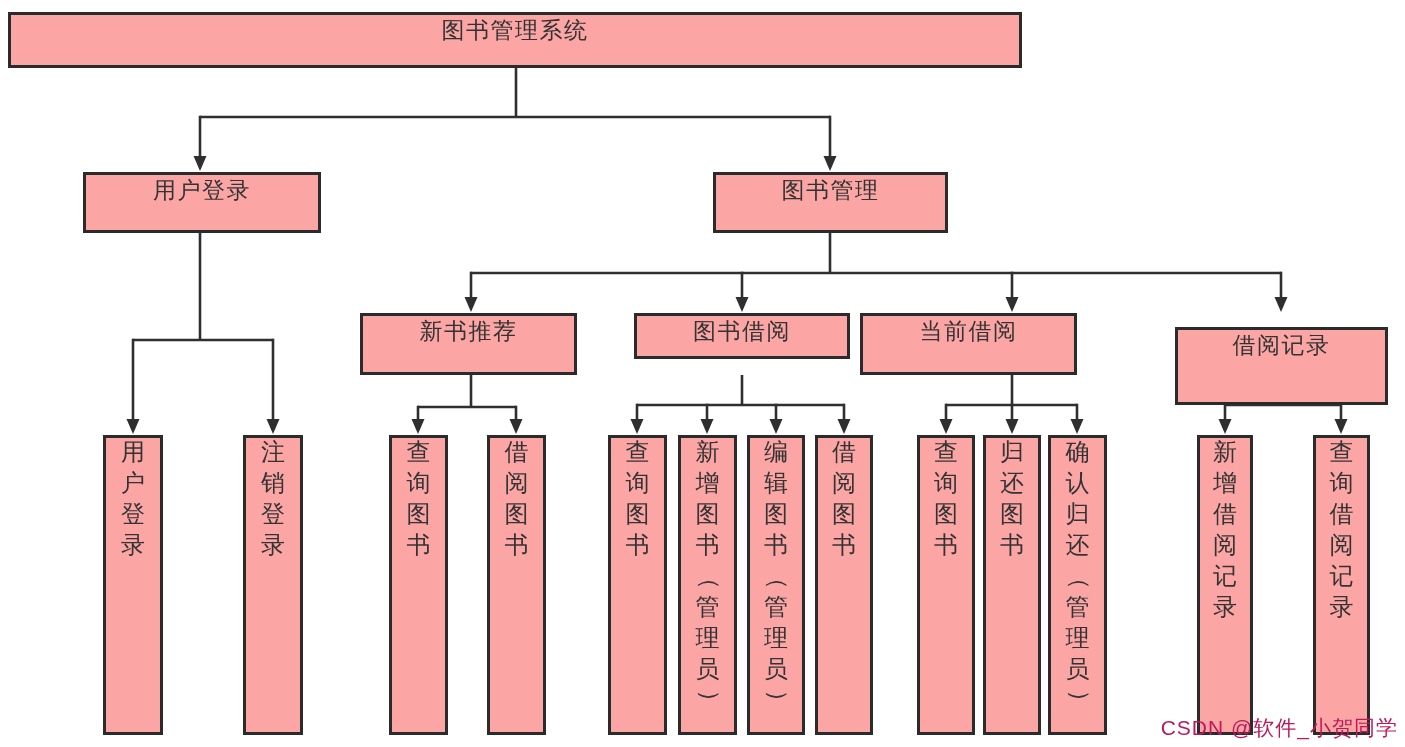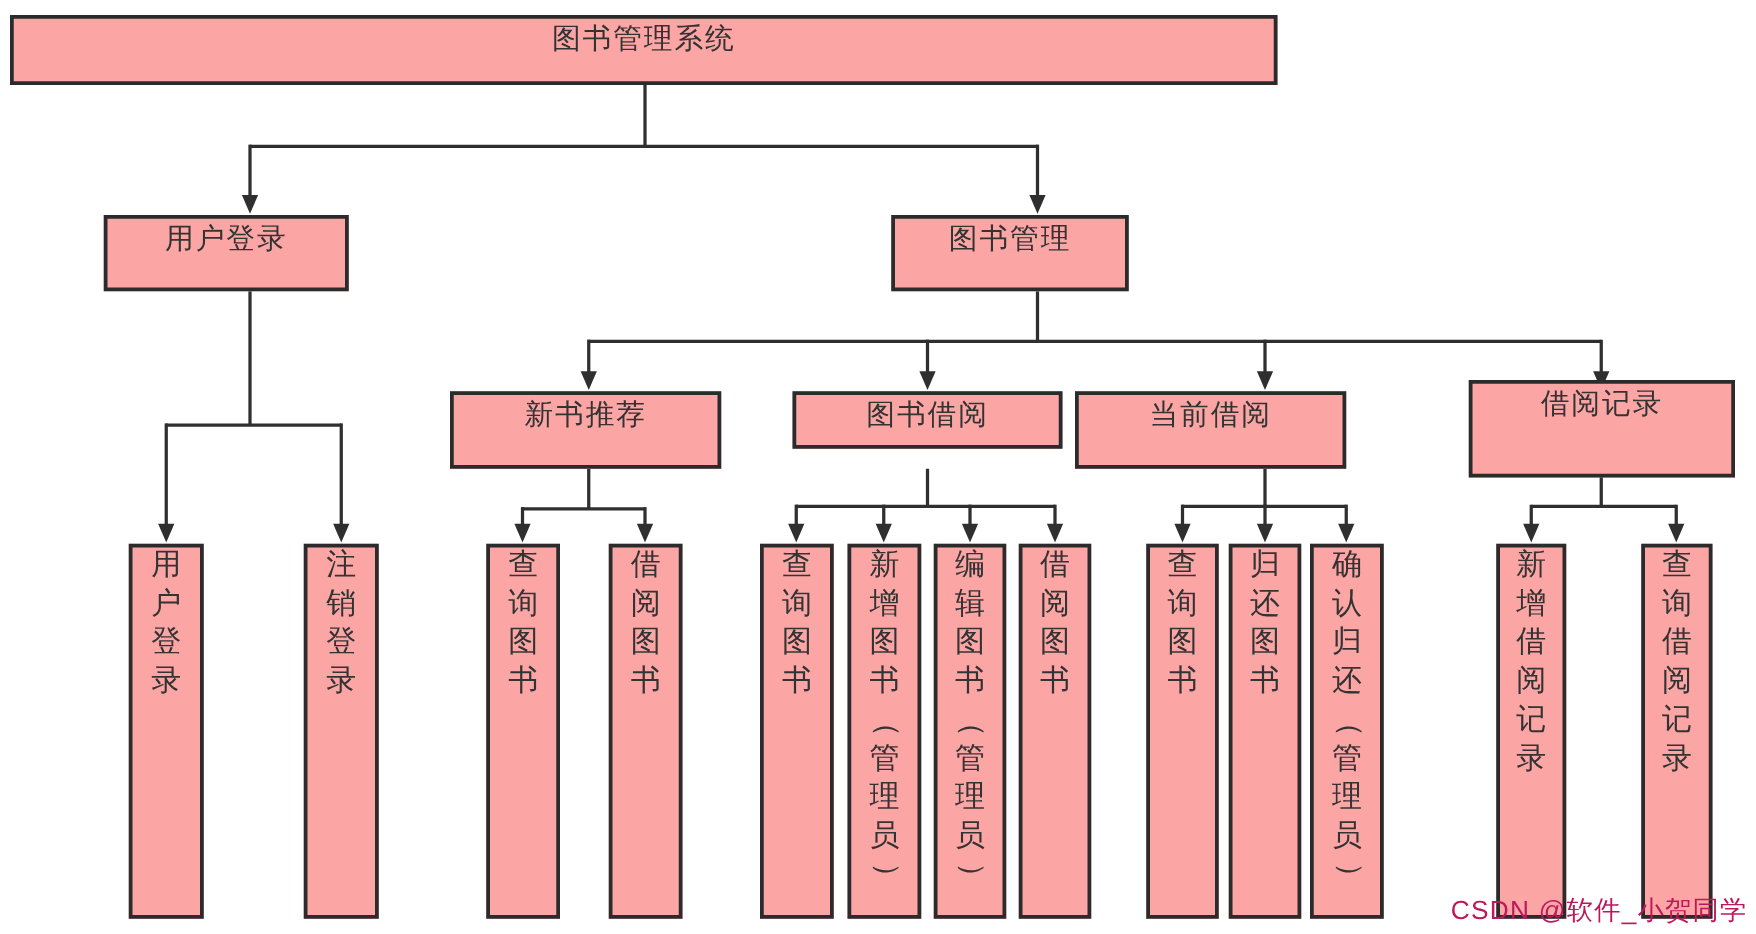--- a/index.html
+++ b/index.html
@@ -89,40 +89,40 @@
       <line x1="1225" y1="405" x2="1341" y2="405" stroke="#2f2f2f" stroke-width="2.6"></line>
       <line x1="1225" y1="403.7" x2="1225" y2="423" stroke="#2f2f2f" stroke-width="2.6"></line>
       <polygon points="1218.5,419 1231.5,419 1225,434" fill="#2f2f2f"></polygon>
       <line x1="1341" y1="403.7" x2="1341" y2="423" stroke="#2f2f2f" stroke-width="2.6"></line>
       <polygon points="1334.5,419 1347.5,419 1341,434" fill="#2f2f2f"></polygon>
     </svg>
   <div id="nodes">
       <div class="node hbox" style="left: 8px; top: 12px; width: 1014px; height: 56px;">
         <span>图书管理系统</span>
       </div>
-      <div class="node hbox" style="left: 83px; top: 172px; width: 196px; height: 61px;">
+      <div class="node hbox" style="left: 83px; top: 172px; width: 238px; height: 61px;">
         <span>用户登录</span>
       </div>
       <div class="node vbox" style="left: 103px; top: 435px; width: 60px; height: 300px;">
         <div class="vcol">
           <span class="vchar">用</span>
           <span class="vchar">户</span>
           <span class="vchar">登</span>
           <span class="vchar">录</span>
         </div>
       </div>
       <div class="node vbox" style="left: 243px; top: 435px; width: 60px; height: 300px;">
         <div class="vcol">
           <span class="vchar">注</span>
           <span class="vchar">销</span>
           <span class="vchar">登</span>
           <span class="vchar">录</span>
         </div>
       </div>
-      <div class="node hbox" style="left: 713px; top: 172px; width: 190px; height: 61px;">
+      <div class="node hbox" style="left: 713px; top: 172px; width: 235px; height: 61px;">
         <span>图书管理</span>
       </div>
       <div class="node hbox" style="left: 360px; top: 313px; width: 217px; height: 62px;">
         <span>新书推荐</span>
       </div>
       <div class="node vbox" style="left: 389px; top: 435px; width: 59px; height: 300px;">
         <div class="vcol">
           <span class="vchar">查</span>
           <span class="vchar">询</span>
           <span class="vchar">图</span>
@@ -207,21 +207,21 @@
           <span class="vchar">认</span>
           <span class="vchar">归</span>
           <span class="vchar">还</span>
           <span class="vchar rot">（</span>
           <span class="vchar">管</span>
           <span class="vchar">理</span>
           <span class="vchar">员</span>
           <span class="vchar rot">）</span>
         </div>
       </div>
-      <div class="node hbox" style="left: 1175px; top: 304px; width: 213px; height: 78px;">
+      <div class="node hbox" style="left: 1175px; top: 327px; width: 213px; height: 78px;">
         <span>借阅记录</span>
       </div>
       <div class="node vbox" style="left: 1197px; top: 435px; width: 56px; height: 300px;">
         <div class="vcol">
           <span class="vchar">新</span>
           <span class="vchar">增</span>
           <span class="vchar">借</span>
           <span class="vchar">阅</span>
           <span class="vchar">记</span>
           <span class="vchar">录</span>

